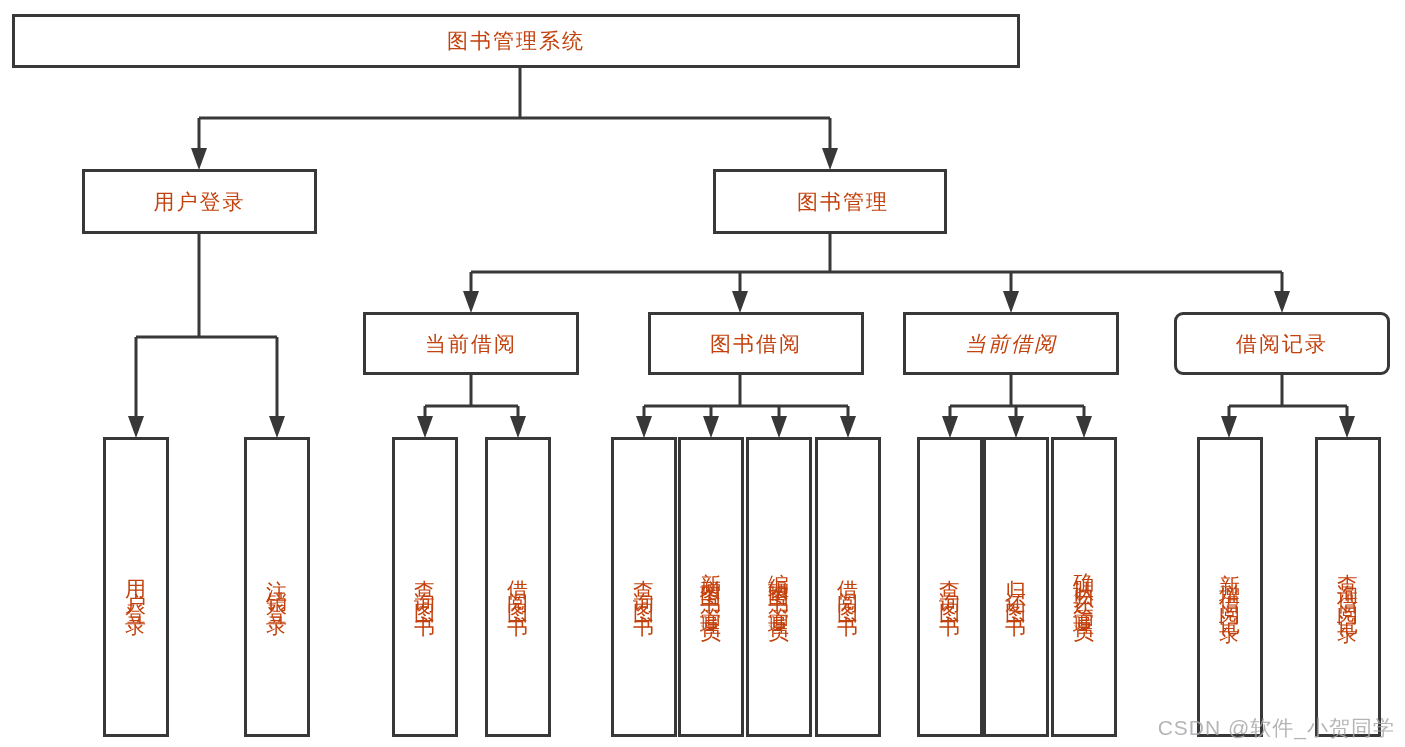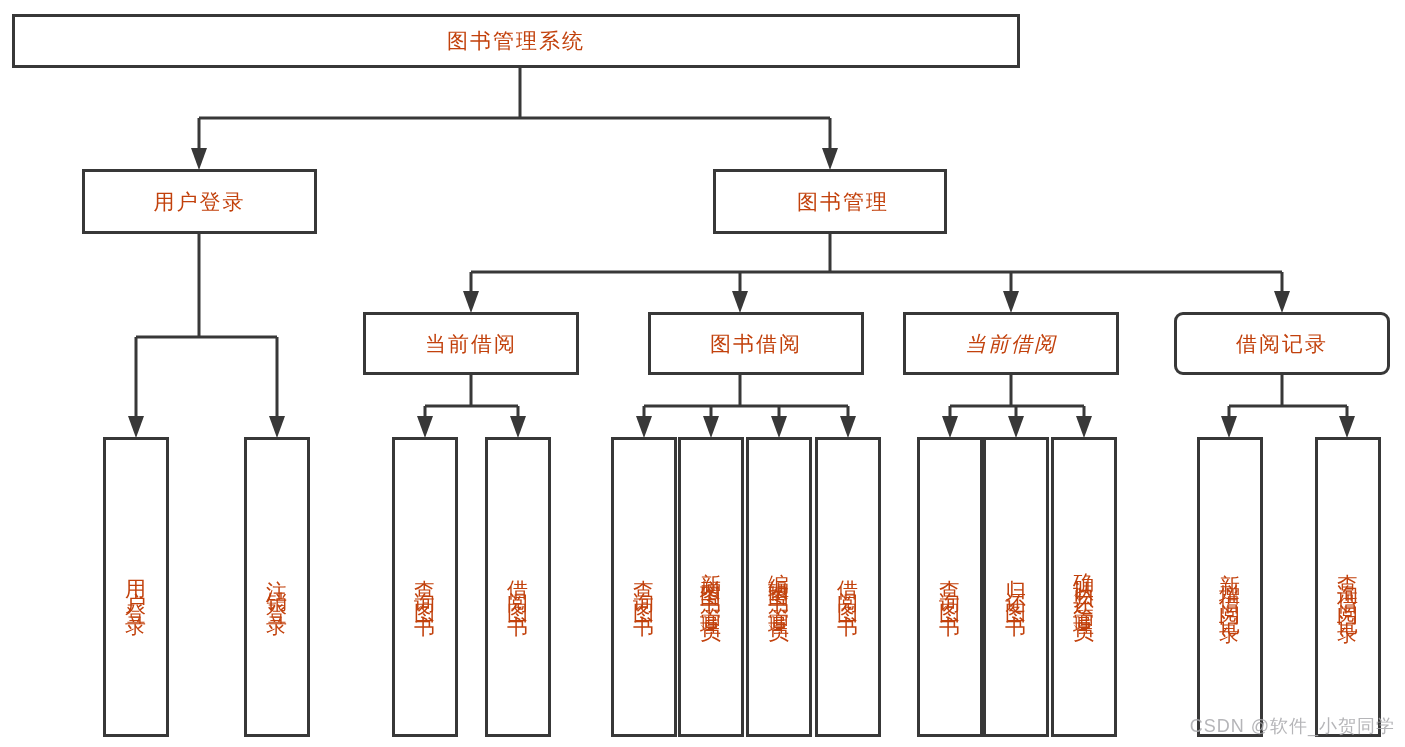--- a/index.html
+++ b/index.html
@@ -31,21 +31,21 @@
     line-height:1;
     white-space:nowrap;
   }
   .leaf span.v-short{letter-spacing:12px;}
   .leaf span.v-med{letter-spacing:10px;}
   .leaf span.v-long{letter-spacing:7px;}
   .watermark{
     position:absolute;
     right:10px;top:714px;
     z-index:3;
-    font-size:18px;
+    font-size:21px;
     color:rgba(168,168,172,0.85);
     letter-spacing:1px;
     white-space:nowrap;
   }
 </style>
 </head>
 <body>
 
 <div class="stage">
 

